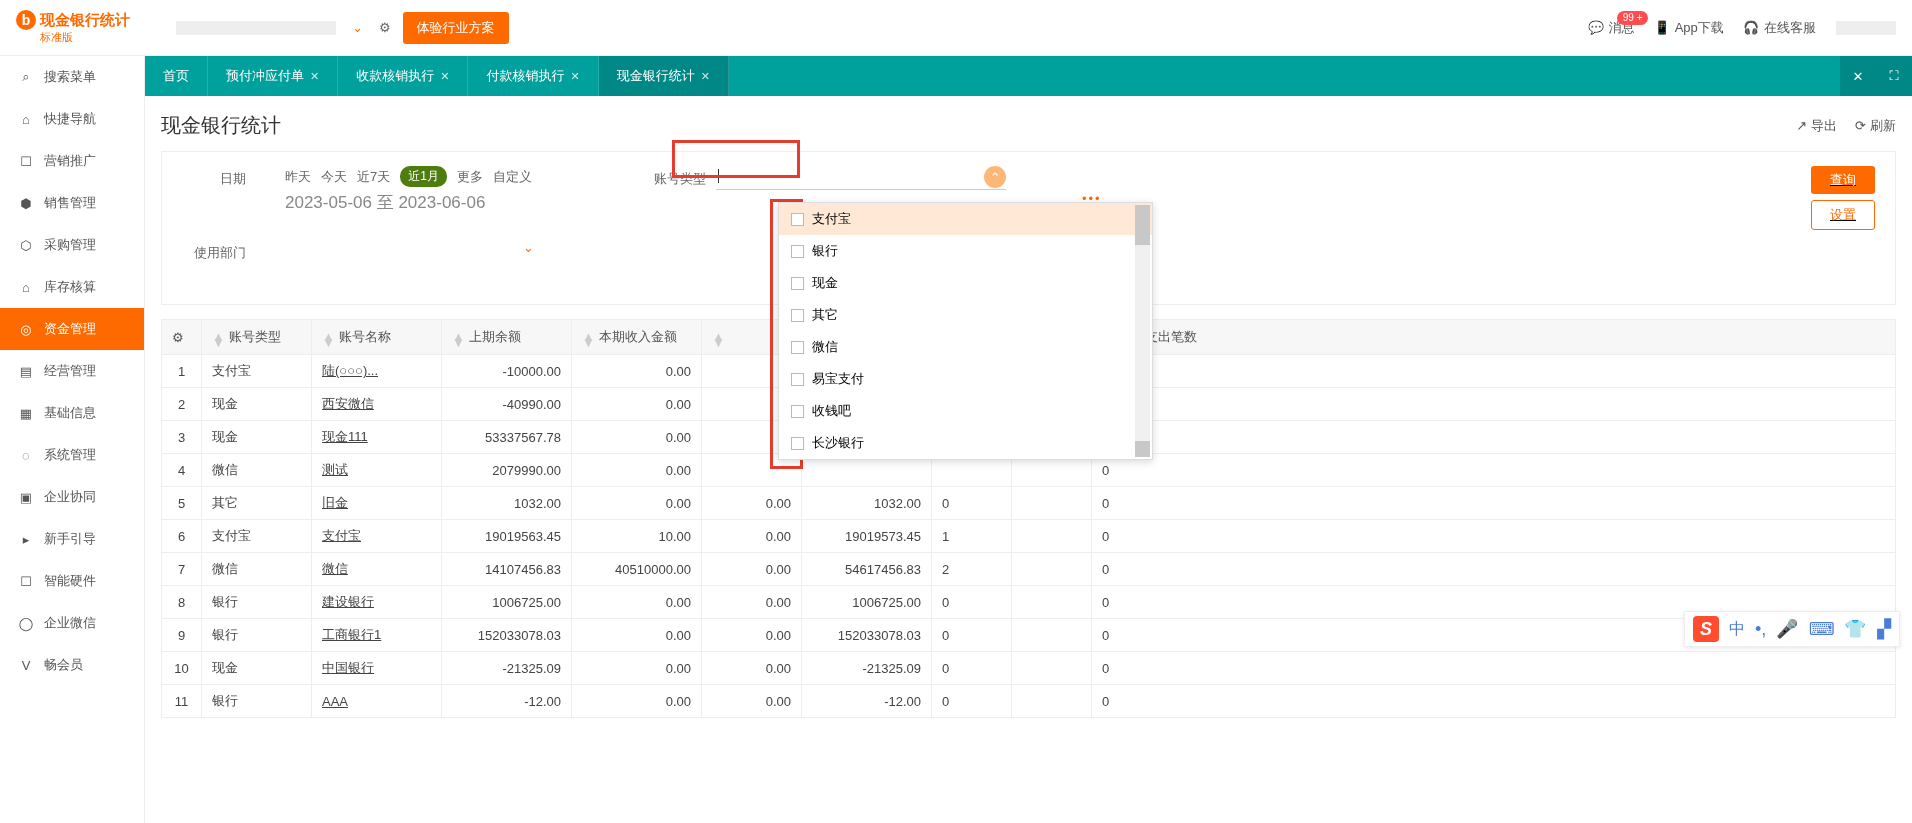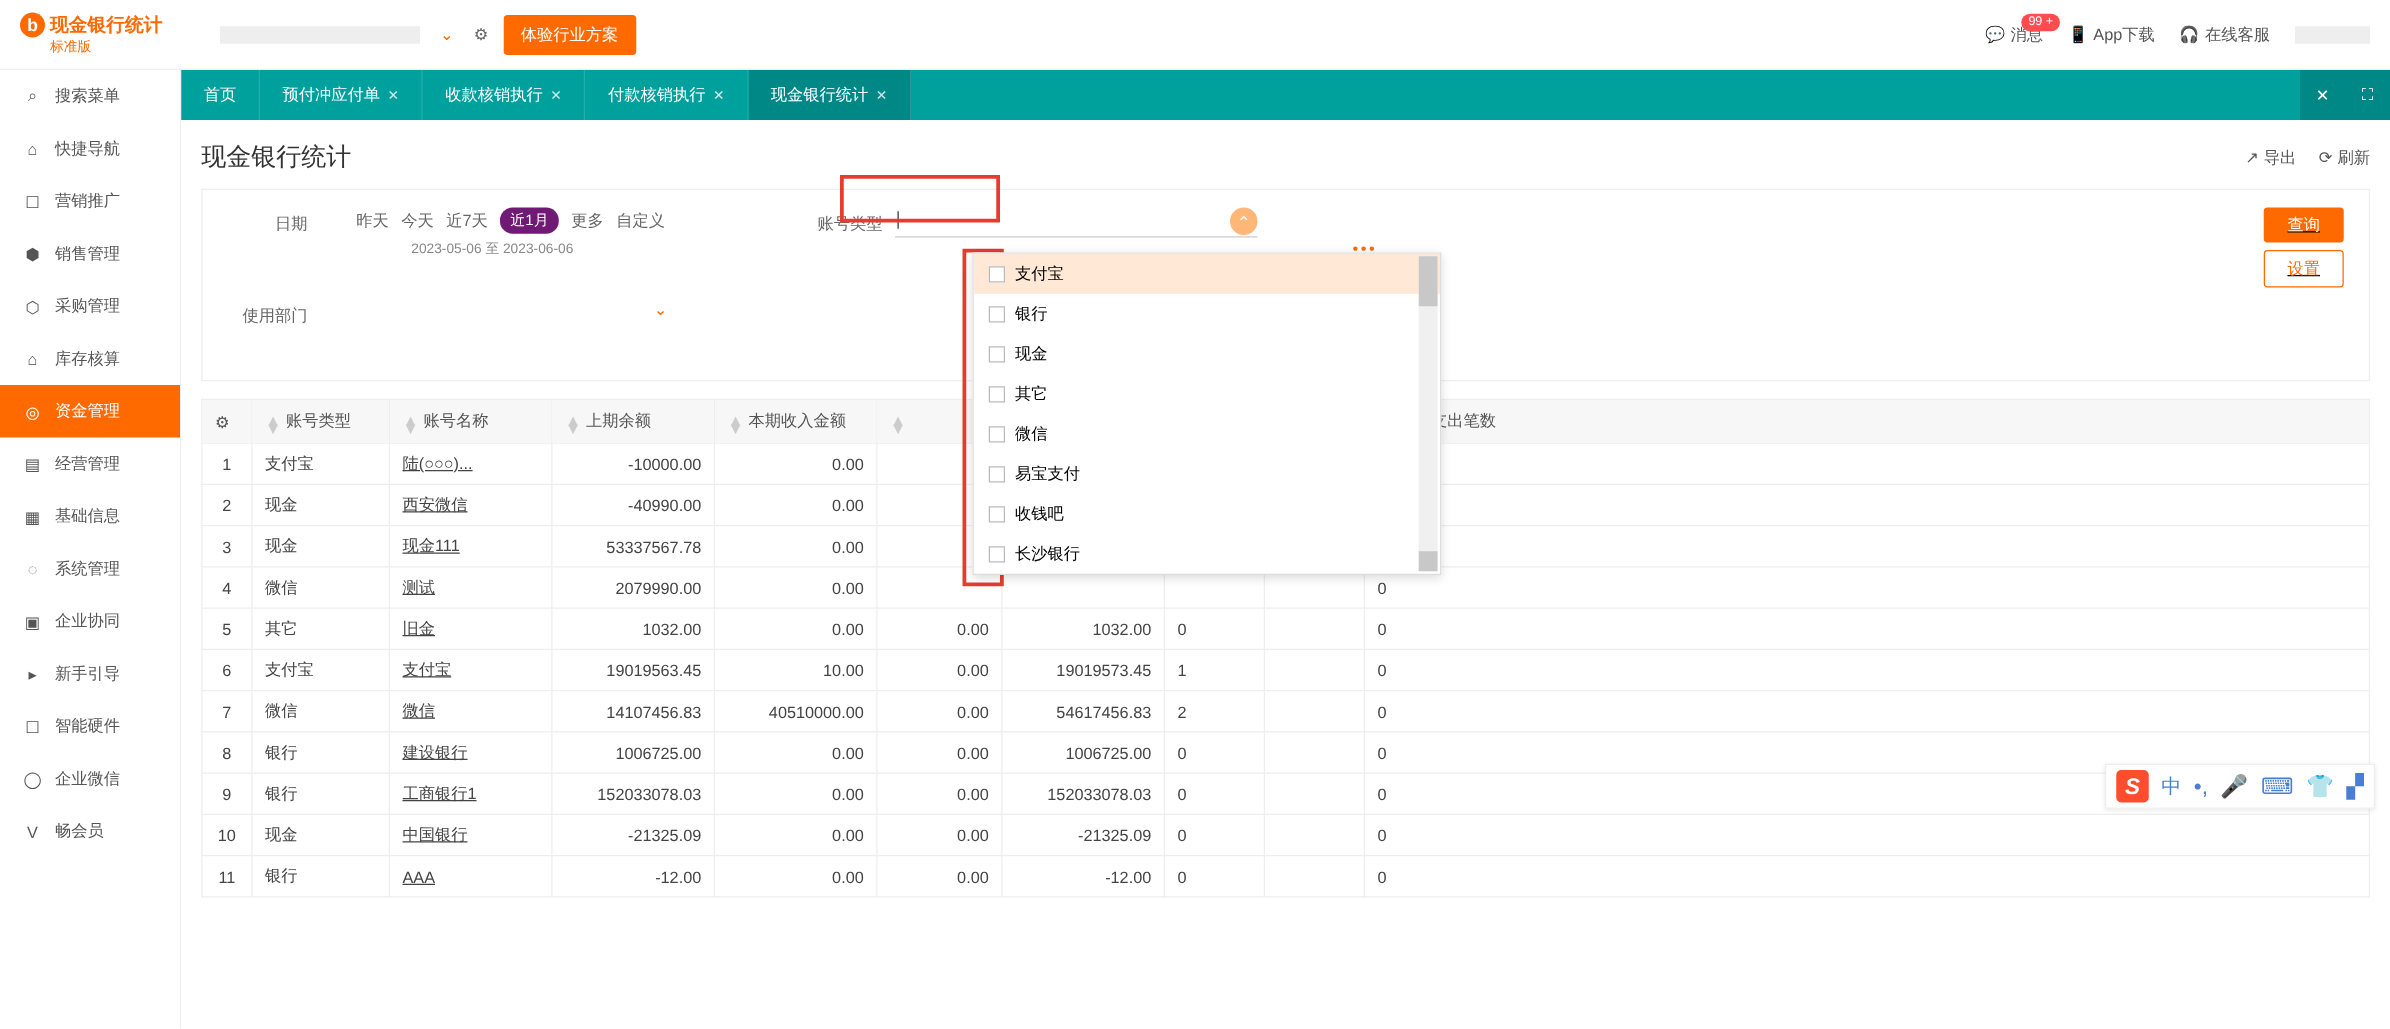--- a/index.html
+++ b/index.html
@@ -42,22 +42,22 @@
 .title-act { display:flex; align-items:center; gap:4px; cursor:pointer;}
 
 
 .filter-panel { border:1px solid #eee; padding:14px 20px 10px 20px; position:relative;}
 .filter-row { display:flex; align-items:flex-start; gap:40px; margin-bottom:10px; min-height:44px;}
 .filter-group { display:flex; align-items:flex-start; gap:10px;}
 .filter-label { color:#666; width:64px; text-align:right; padding-top:4px;}
 .date-options { display:flex; flex-direction:column; gap:4px;}
 .date-tags { display:flex; gap:10px; align-items:center;}
 .date-tag { color:#666; cursor:pointer;}
-.date-tag.active { background:#701a75; color:#fff; padding:2px 8px; border-radius:10px; font-size:12px;}
-.date-range { color:#888; font-size:11px;margin-left:44px;}
+.date-tag.active { background:#4d7c0f; color:#fff; padding:2px 8px; border-radius:10px; font-size:12px;}
+.date-range { color:#888; font-size:17px;}
 .acct-type { position:relative;}
 .acct-type-field { border-bottom:1px solid #ccc; min-width:290px; padding:3px 24px 3px 2px; color:#333; position:relative;}
 .highlight-box { position:absolute; border:3px solid #e63c2e; pointer-events:none;}
 .hi1 { left:672px; top:140px; width:128px; height:38px;}
 .hi2 { left:770px; top:199px; width:33px; height:270px;}
 .chevron-circle { width:22px; height:22px; border-radius:50%; background:#ffb777; color:#fff; display:flex; align-items:center; justify-content:center; position:absolute; right:0; top:0;}
 .acct-no-field { border-bottom:1px solid #ccc; min-width:330px; padding:3px 2px;}
 .btn-col { display:flex; flex-direction:column; gap:6px; margin-left:auto;text-decoration:underline;}
 .btn { padding:5px 18px; border-radius:3px; text-align:center; cursor:pointer;}
 .btn-primary { background:#ff6a00; color:#fff;}

